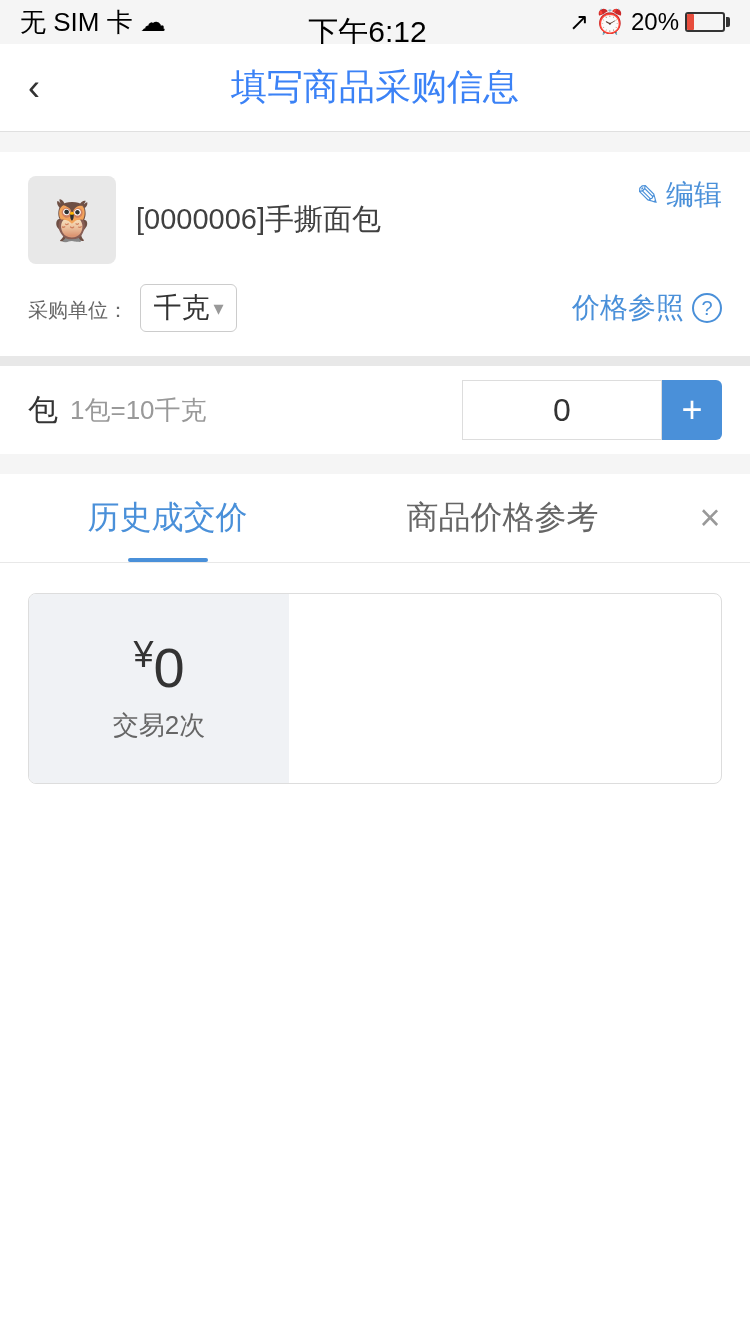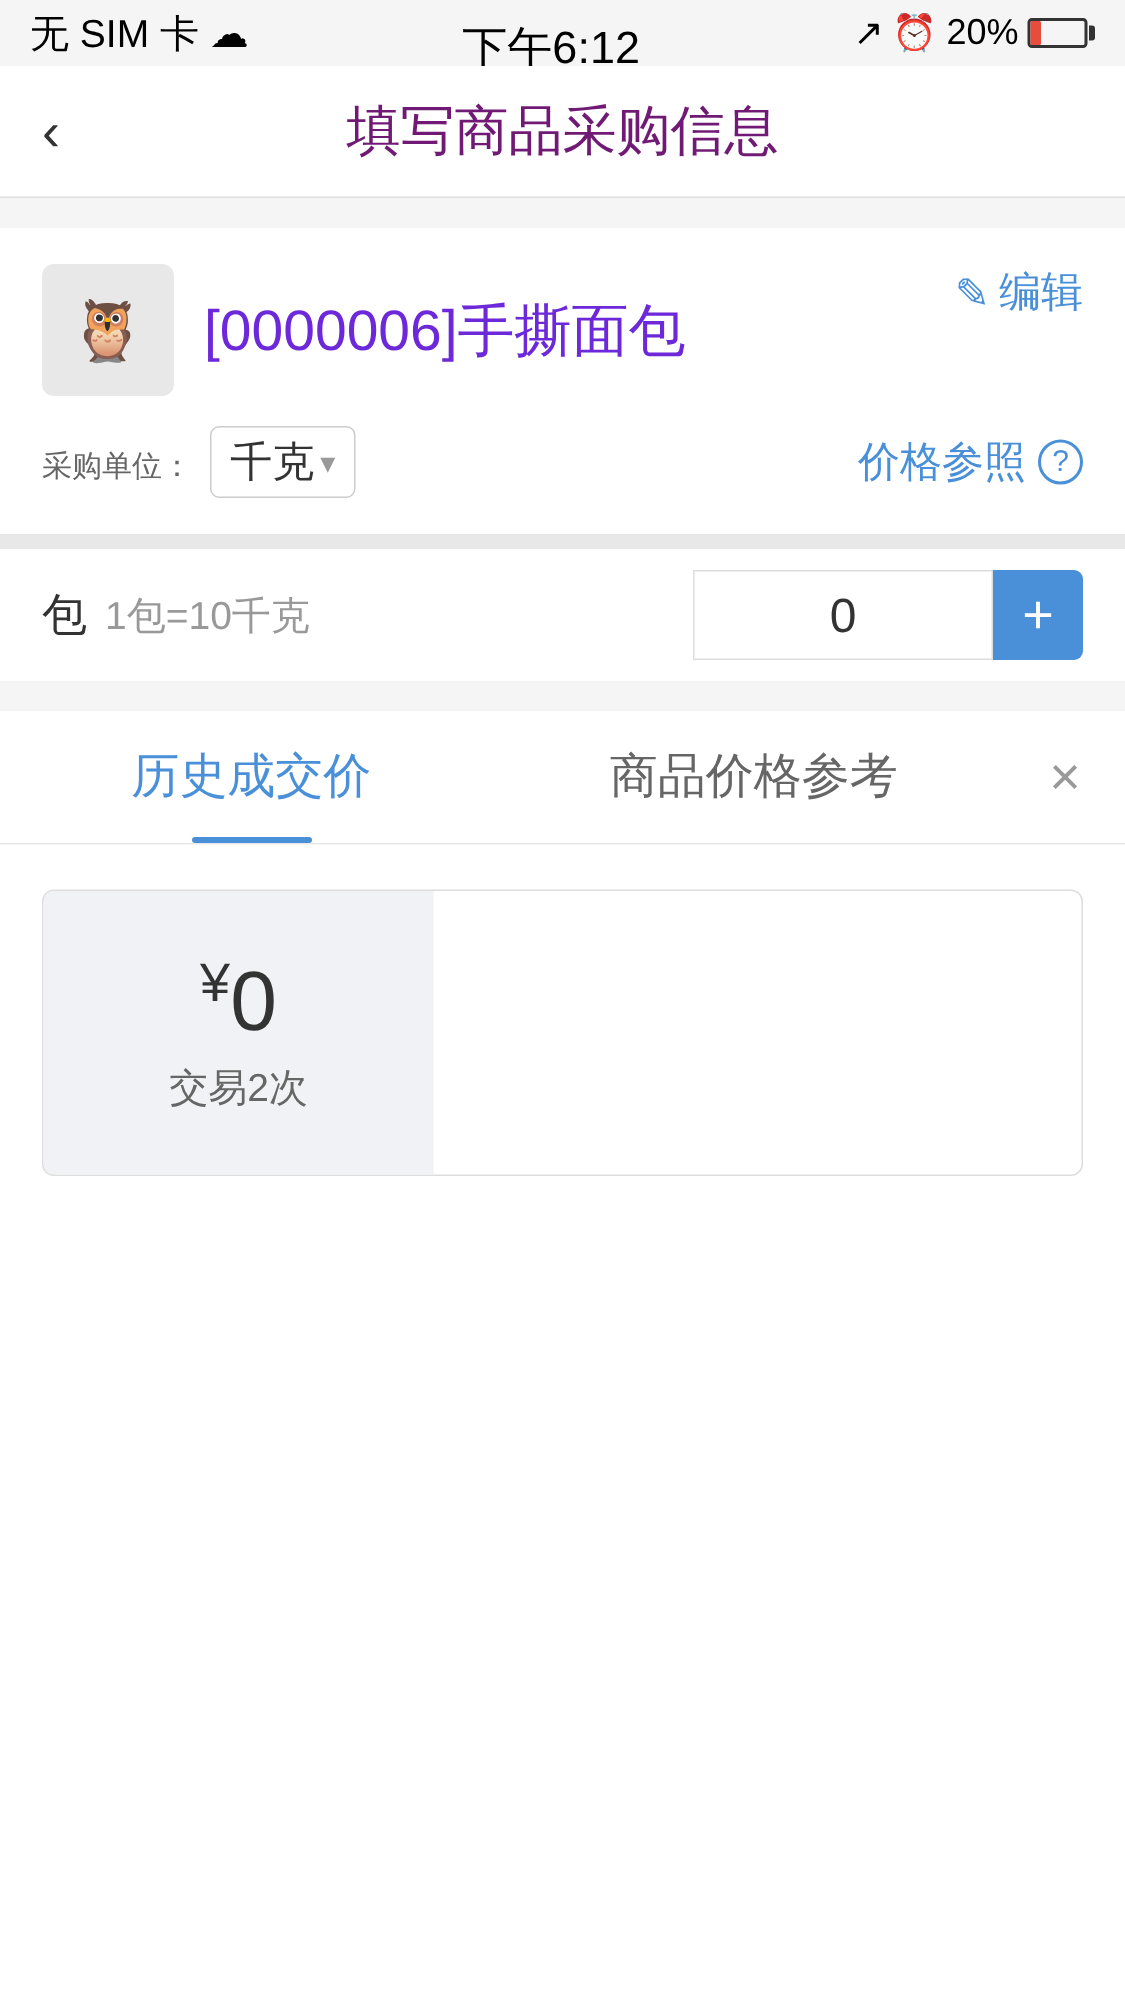--- a/index.html
+++ b/index.html
@@ -82,21 +82,21 @@
     .nav-back {
       position: absolute;
       left: 28px;
       font-size: 36px;
       color: #333;
       cursor: pointer;
     }
     .nav-title {
       font-size: 36px;
       font-weight: 500;
-      color: #701a75;
+      color: #3b82f6;
     }
 
     
     .product-card {
       background: #fff;
       margin-top: 20px;
       padding: 24px 28px;
     }
     .product-header {
       display: flex;
@@ -117,22 +117,22 @@
       display: flex;
       align-items: center;
       justify-content: center;
       flex-shrink: 0;
     }
     .owl-icon {
       font-size: 40px;
       color: #999;
     }
     .product-name {
-      font-size: 38px;
-      color: #6d28d9;
+      font-size: 29px;
+      color: #404040;
       font-weight: 500;
     }
     .edit-btn {
       display: flex;
       align-items: center;
       gap: 6px;
       font-size: 28px;
       color: #4a90d9;
       cursor: pointer;
       white-space: nowrap;

